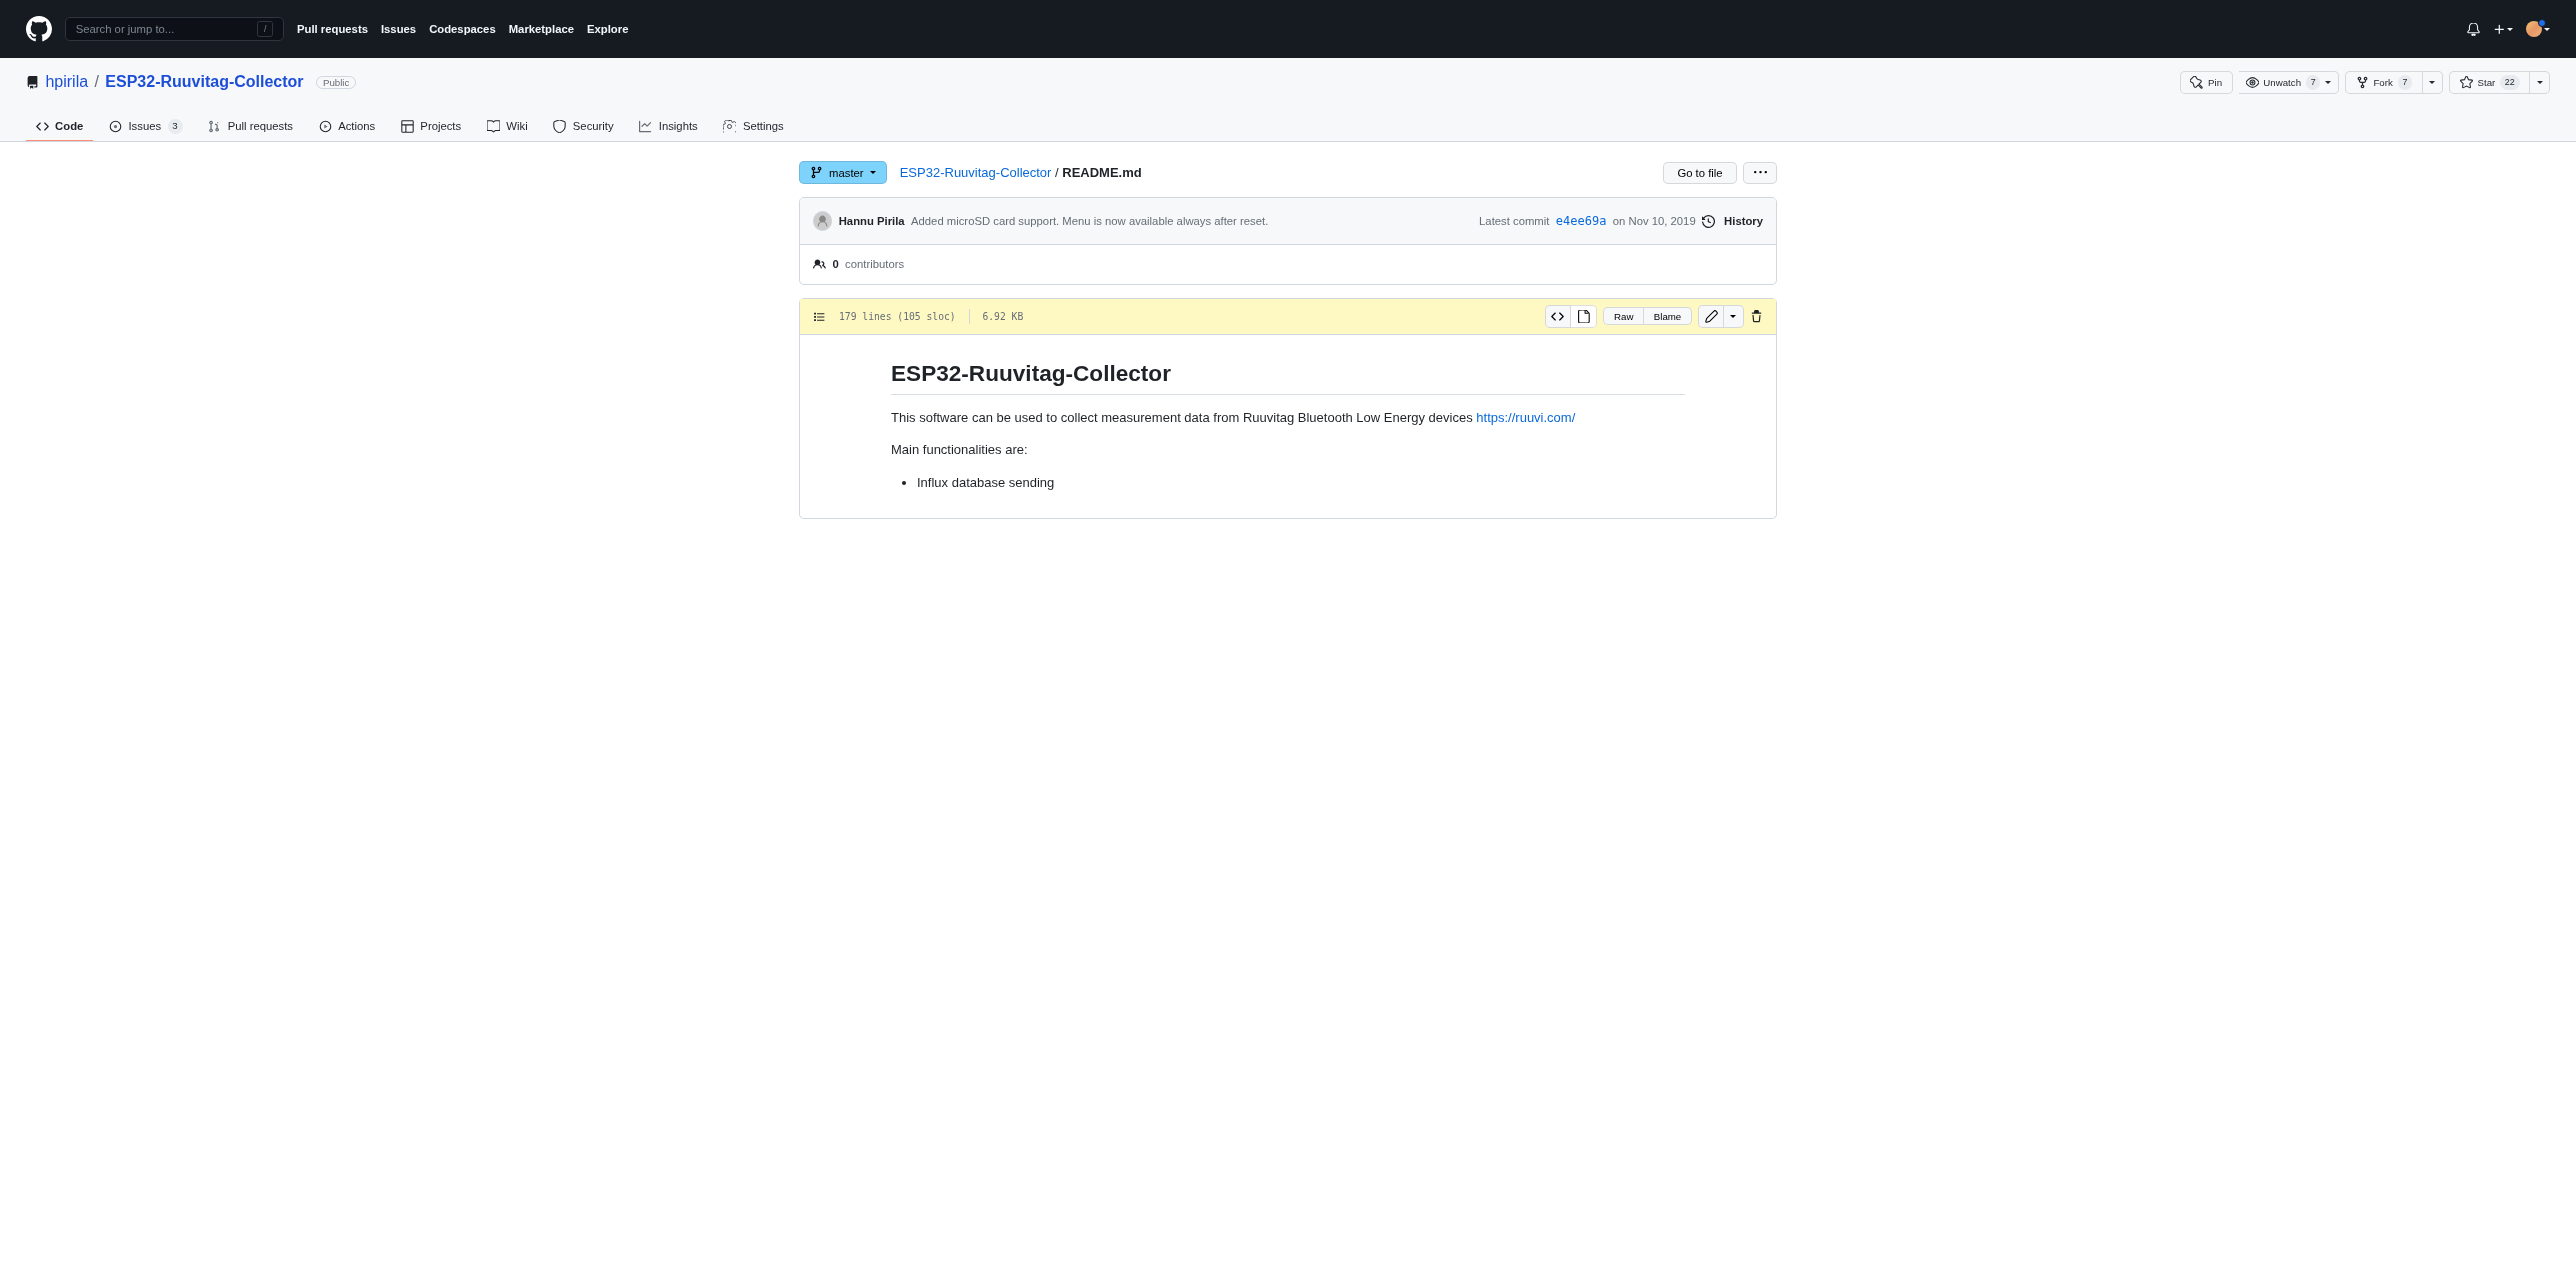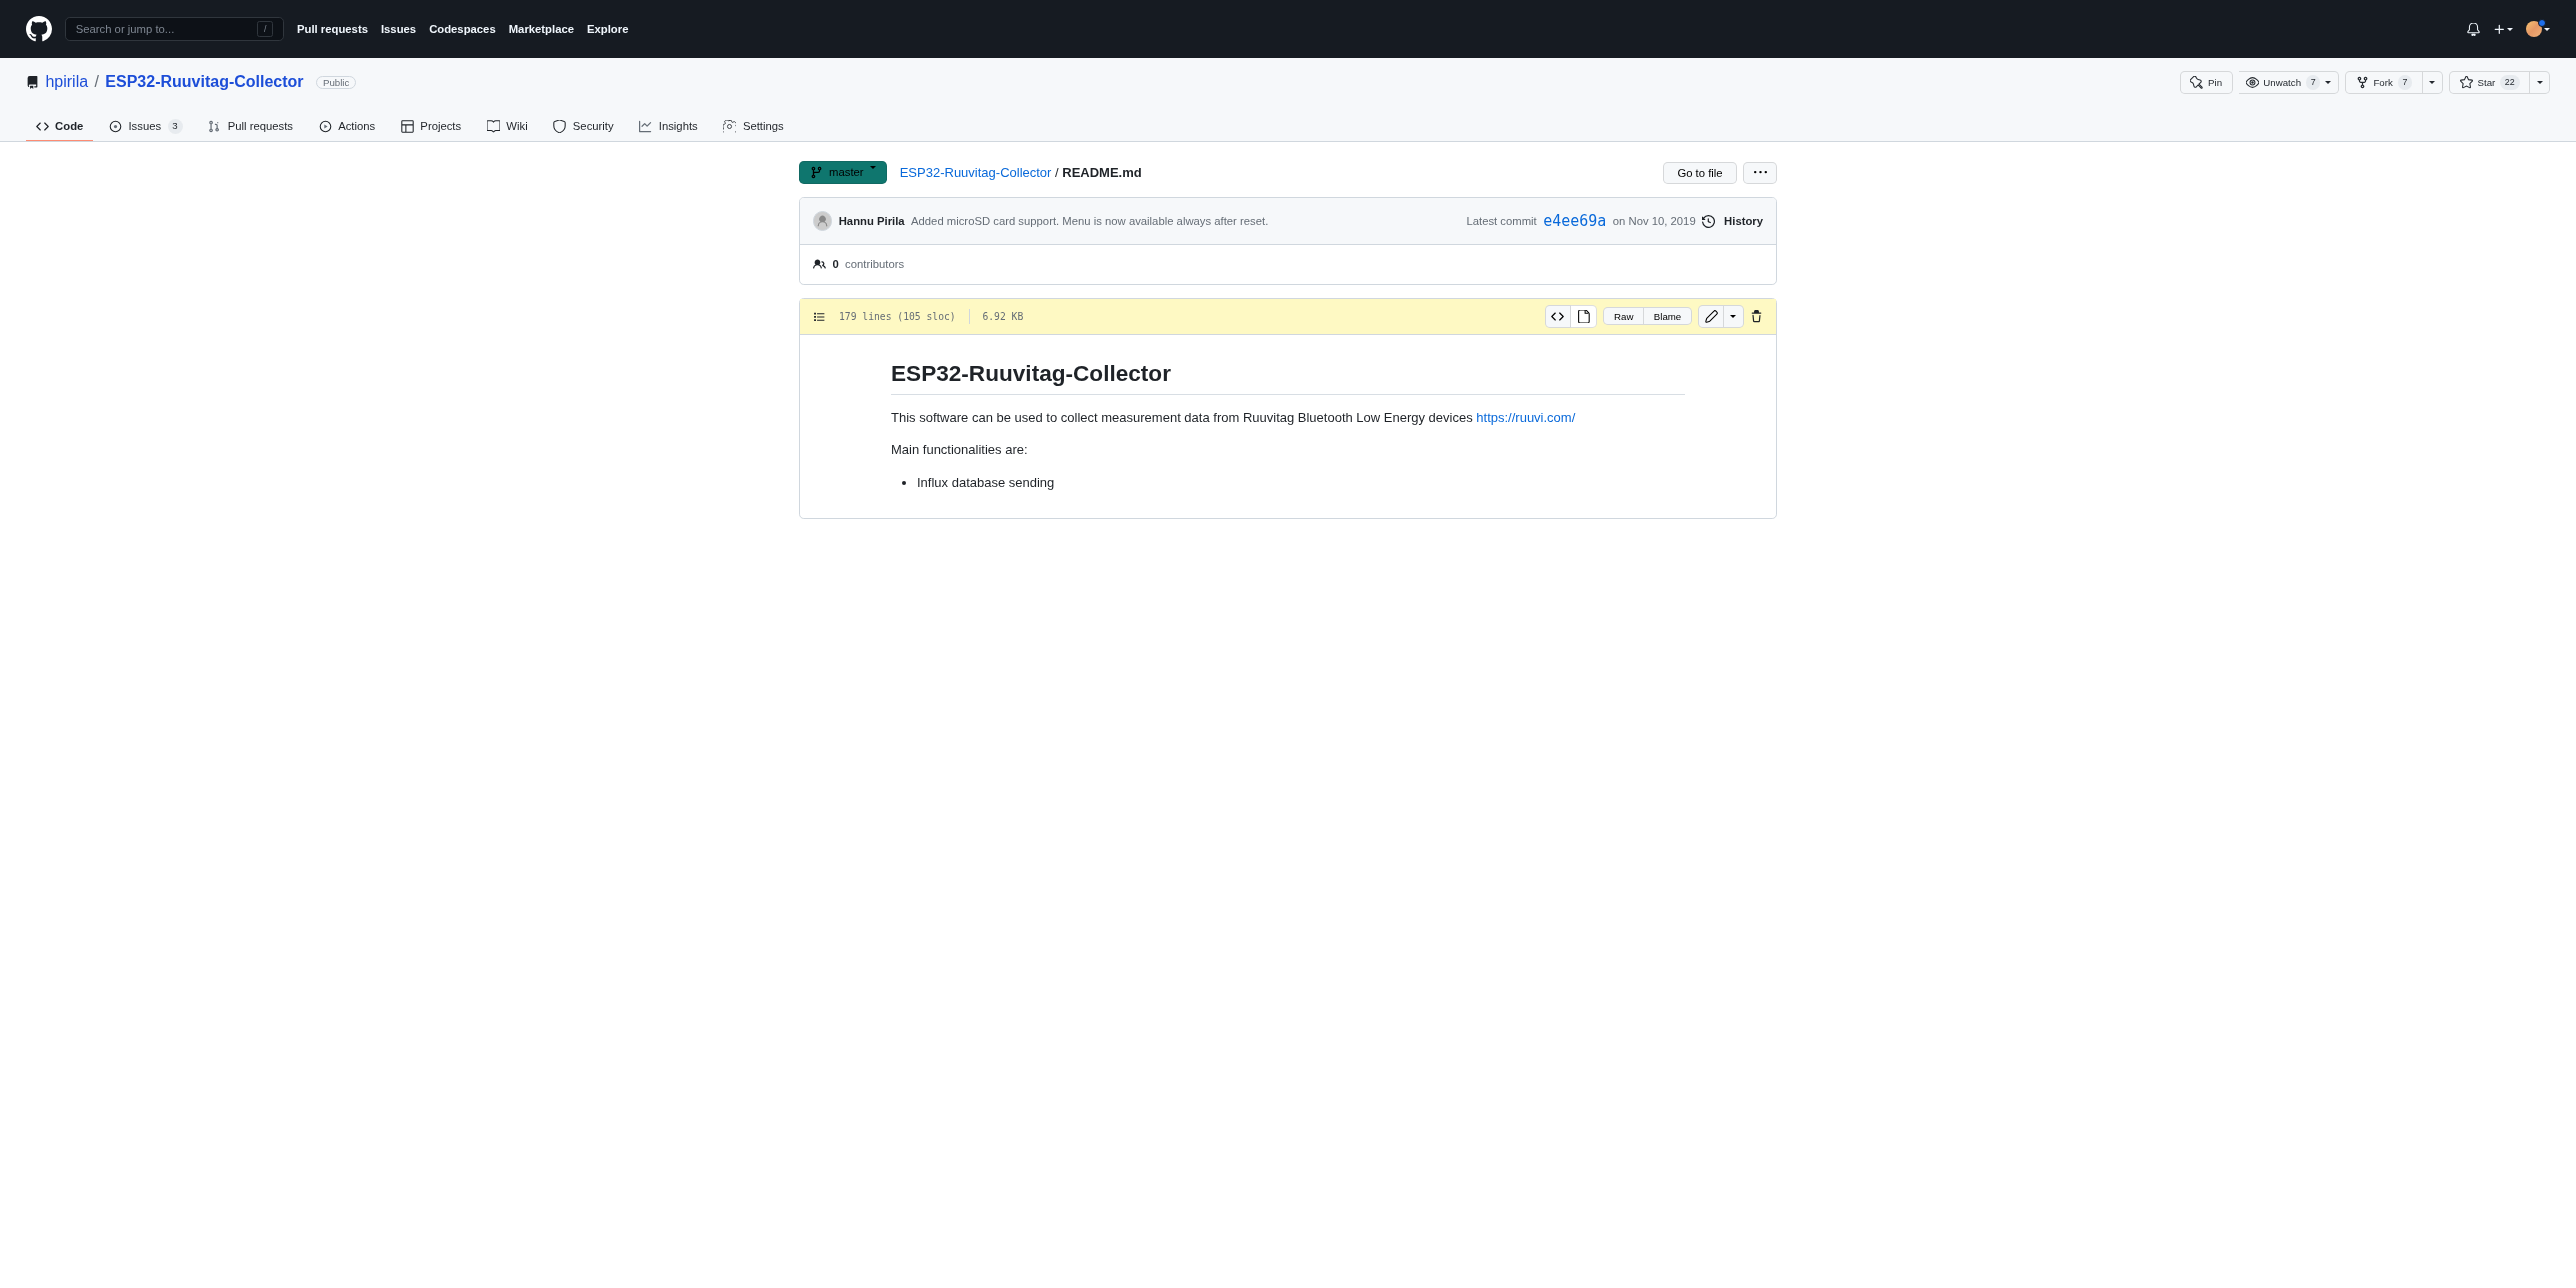--- a/index.html
+++ b/index.html
@@ -40,36 +40,36 @@
 .tabnav { display: flex; gap: 6.4px; margin-top: 19.3px; }
 .tab { display: flex; align-items: center; gap: 6.4px; padding: 6.4px 9.7px; font-size: 11.3px; color: #1f2328; border-bottom: 1.6px solid transparent; cursor: pointer; }
 .tab svg { fill: #656d76; }
 .tab.active { border-bottom-color: #fd8c73; font-weight: 600; }
 .tab.active svg { fill: #1f2328; }
 .tab .counter { font-size: 9.7px; }
 
 
 .container { max-width: 1030px; margin: 0 auto; padding: 19.3px 26px; }
 .file-nav { display: flex; align-items: center; gap: 13px; }
-.branch-btn { display: flex; gap: 6.4px; background: #0f766e; border: 0.8px solid rgba(31,35,40,.15); border-radius: 4.8px; padding: 4px 9.7px; font-size: 11.3px; cursor: pointer; font-weight: 500; }
+.branch-btn { display: flex; align-items: center; gap: 6.4px; background: #7dd3fc; border: 0.8px solid rgba(31,35,40,.15); border-radius: 4.8px; padding: 4px 9.7px; font-size: 11.3px; cursor: pointer; font-weight: 500; }
 .breadcrumb { font-size: 13px; }
 .breadcrumb .repo-link { color: #0969da; }
 .breadcrumb .file-name { color: #1f2328; font-weight: 600; }
 .file-nav-right { margin-left: auto; display: flex; gap: 6.4px; }
 .gotofile { background: #f6f8fa; border: 0.8px solid rgba(31,35,40,.15); border-radius: 4.8px; padding: 4px 13px; font-size: 11.3px; cursor: pointer; font-weight: 500; }
 .more-btn { background: #f6f8fa; border: 0.8px solid rgba(31,35,40,.15); border-radius: 4.8px; width: 34px; display: flex; align-items: center; justify-content: center; cursor: pointer; }
 
 .commit-box { border: 0.8px solid #d0d7de; border-radius: 4.8px; margin-top: 13px; overflow: hidden; }
 .commit-header { background: #f6f8fa; padding: 13px; display: flex; align-items: center; border-bottom: 0.8px solid #d0d7de; gap: 6.4px; }
 .commit-avatar { width: 19.3px; height: 19.3px; border-radius: 50%; background: #ccc; border: 0.8px solid #d0d7de; overflow: hidden; display: flex; align-items: center; justify-content: center; }
 .commit-avatar svg { fill: #fff; }
 .author-name { font-weight: 600; color: #1f2328; }
 .commit-msg { color: #656d76; }
 .commit-meta { margin-left: auto; display: flex; align-items: center; gap: 6.4px; color: #656d76; }
-.commit-hash { font-family: ui-monospace, SFMono-Regular, monospace; font-size: 15px; }
+.commit-hash { font-family: ui-monospace, SFMono-Regular, monospace; font-size: 12px; }
 .history-link { display: flex; align-items: center; gap: 9px; color: #1f2328; font-weight: 700; }
 .contributors-row { padding: 13px; display: flex; align-items: center; gap: 6.4px; }
 .contributors-row strong { font-weight: 600; }
 .contributors-text { color: #656d76; }
 
 .file-box { border: 0.8px solid #d0d7de; border-radius: 4.8px; margin-top: 13px; }
 .file-header { background: #fef9c3; padding: 6.4px 13px; border-bottom: 0.8px solid #d0d7de; display: flex; align-items: center; gap: 13px; }
 .file-info { font-family: ui-monospace, SFMono-Regular, monospace; font-size: 9.7px; color: #656d76; }
 .divider { width: 0.8px; height: 14.5px; background: #d0d7de; }
 .file-header-right { margin-left: auto; display: flex; align-items: center; gap: 6.4px; }

